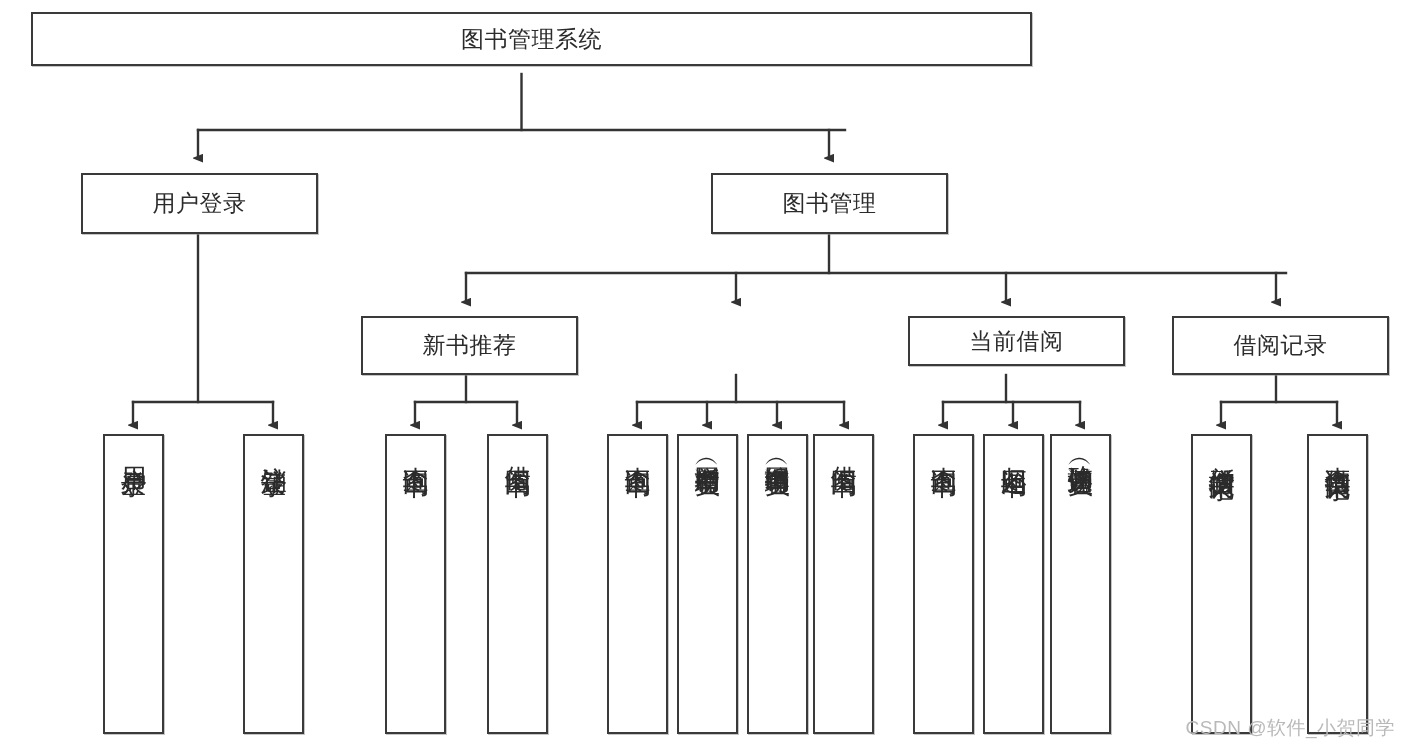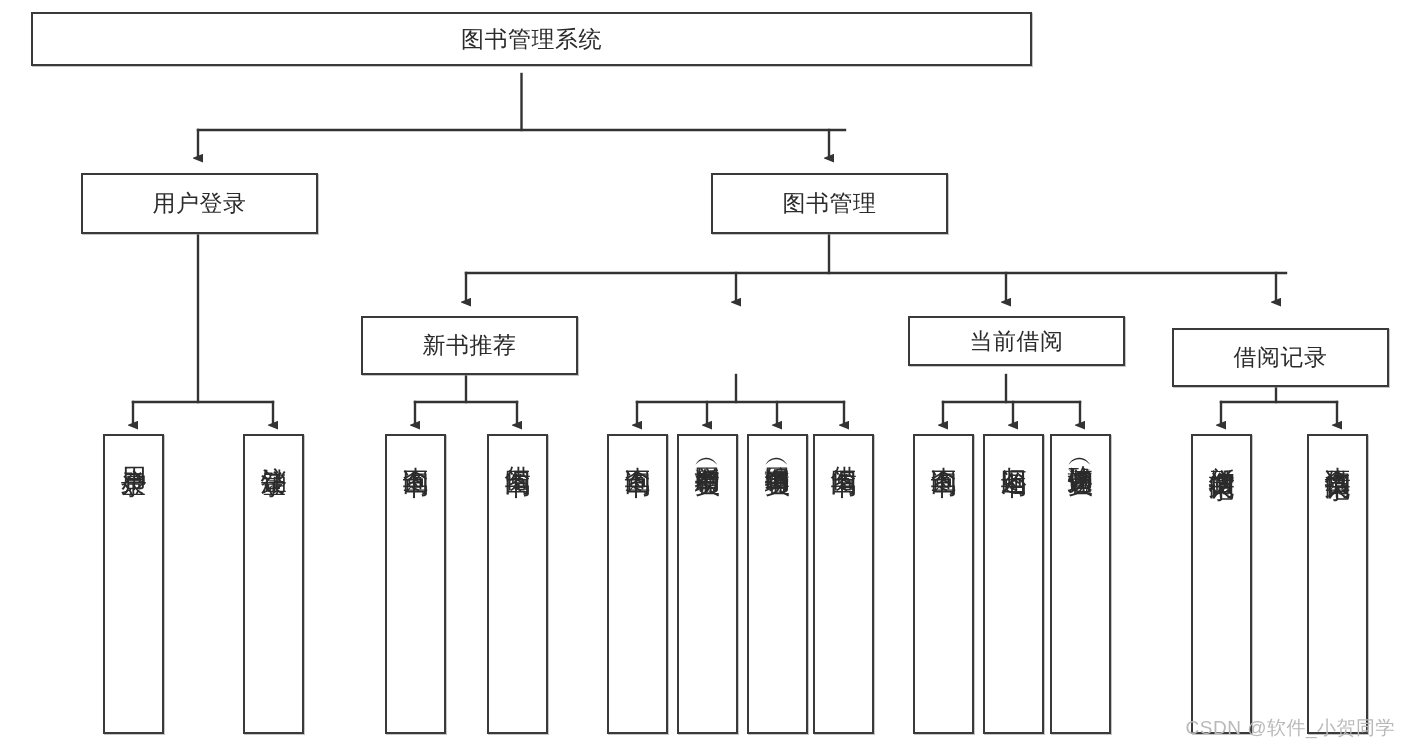--- a/index.html
+++ b/index.html
@@ -142,21 +142,21 @@
 
   <div class="node horiz" style="left:711px; top:173px; width:237px; height:61px;">
     <span class="node-label">图书管理</span>
   </div>
 
 
   <div class="node horiz" style="left:908px; top:316px; width:217px; height:50px;">
     <span class="node-label">当前借阅</span>
   </div>
 
-  <div class="node horiz" style="left:1172px; top:328px; width:217px; height:59px;">
+  <div class="node horiz" style="left:1172px; top:316px; width:217px; height:59px;">
     <span class="node-label">借阅记录</span>
   </div>
 
   <div class="node vert" style="left:103px; top:434px; width:61px; height:300px;">
     <span class="node-label">用户登录</span>
   </div>
 
   <div class="node vert" style="left:243px; top:434px; width:61px; height:300px;">
     <span class="node-label">注销登录</span>
   </div>

